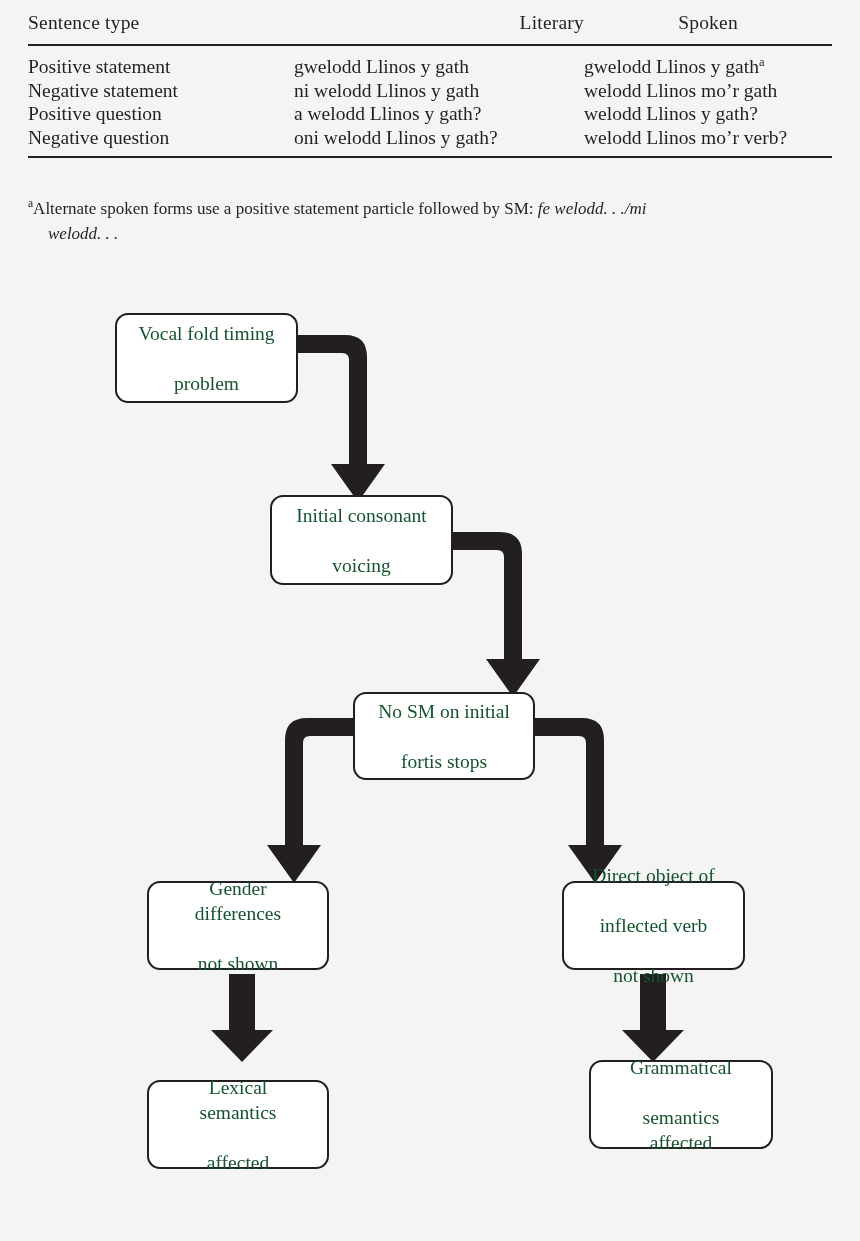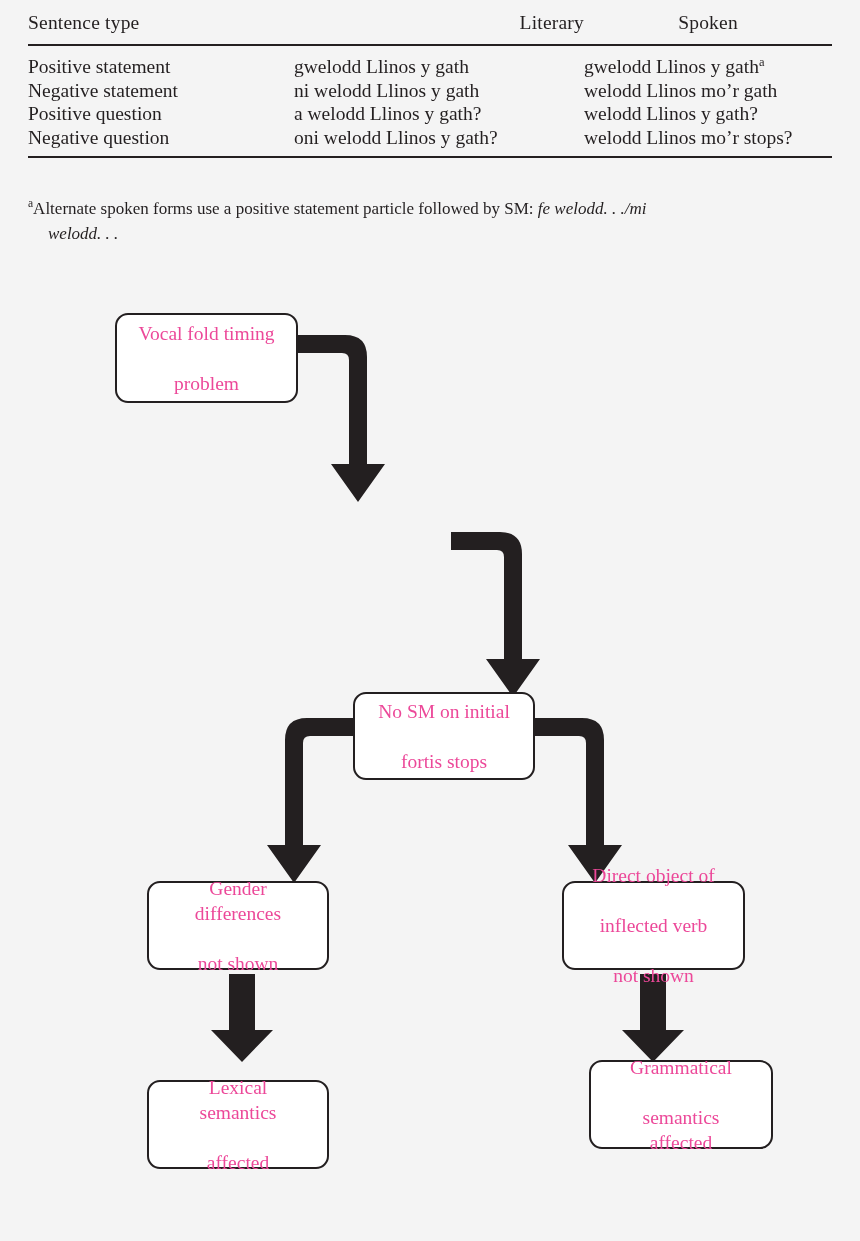--- a/index.html
+++ b/index.html
@@ -118,21 +118,21 @@
     box-sizing: border-box;
     background: #ffffff;
     border: 2.1px solid #231f20;
     border-radius: 13px;
     display: flex;
     align-items: center;
     justify-content: center;
     text-align: center;
     font-size: 19.5px;
     line-height: 25px;
-    color: #ec4899;
+    color: #14532d;
     z-index: 3;
   }
   .node span { display: block; padding: 0 10px; }
 </style>
 </head>
 <body>
 
 <div class="table-block">
   <table class="data-table">
     <thead>
@@ -154,21 +154,21 @@
         <td class="cell-spo">welodd Llinos mo’r gath</td>
       </tr>
       <tr>
         <td class="cell-type">Positive question</td>
         <td class="cell-lit">a welodd Llinos y gath?</td>
         <td class="cell-spo">welodd Llinos y gath?</td>
       </tr>
       <tr>
         <td class="cell-type">Negative question</td>
         <td class="cell-lit">oni welodd Llinos y gath?</td>
-        <td class="cell-spo">welodd Llinos mo’r stops?</td>
+        <td class="cell-spo">welodd Llinos mo’r verb?</td>
       </tr>
     </tbody>
   </table>
 
   <div class="footnote">
     <span class="fn-sup">a</span><span>Alternate spoken forms use a positive statement particle followed by SM: </span><span class="it">fe welodd. . ./mi</span>
     <span class="fn-cont">welodd. . .</span>
   </div>
 </div>
 
@@ -186,20 +186,23 @@
 
     <path fill="#231f20" d="M229,712 L255,712 L255,768 L273,768 L242,800 L211,768 L229,768 Z"></path>
 
     <path fill="#231f20" d="M640,712 L666,712 L666,768 L684,768 L653,800 L622,768 L640,768 Z"></path>
   </svg>
 
   <div class="node" style="left:115px; top:51px; width:183px; height:90px;">
     <span><span>Vocal fold timing</span><br><span>problem</span></span>
   </div>
 
+  <div class="node" style="left:270px; top:233px; width:183px; height:90px;">
+    <span><span>Initial consonant</span><br><span>voicing</span></span>
+  </div>
 
   <div class="node" style="left:353px; top:430px; width:182px; height:88px;">
     <span><span>No SM on initial</span><br><span>fortis stops</span></span>
   </div>
 
   <div class="node" style="left:147px; top:619px; width:182px; height:89px;">
     <span><span>Gender differences</span><br><span>not shown</span></span>
   </div>
 
   <div class="node" style="left:562px; top:619px; width:183px; height:89px;">

